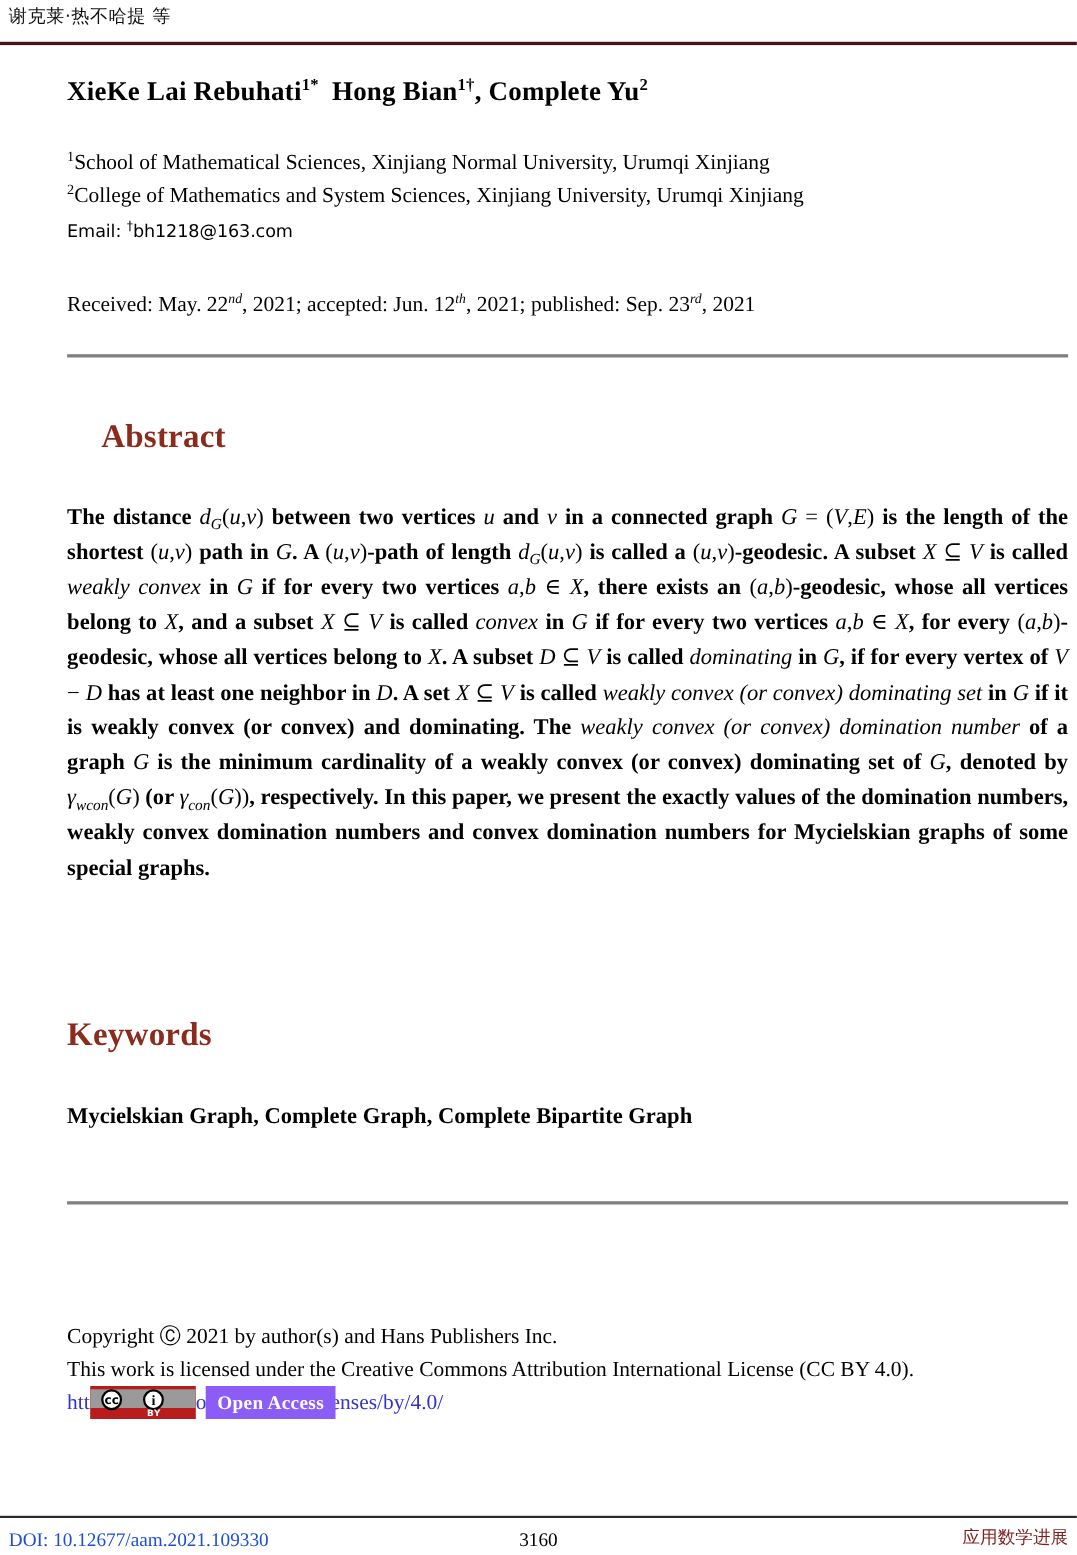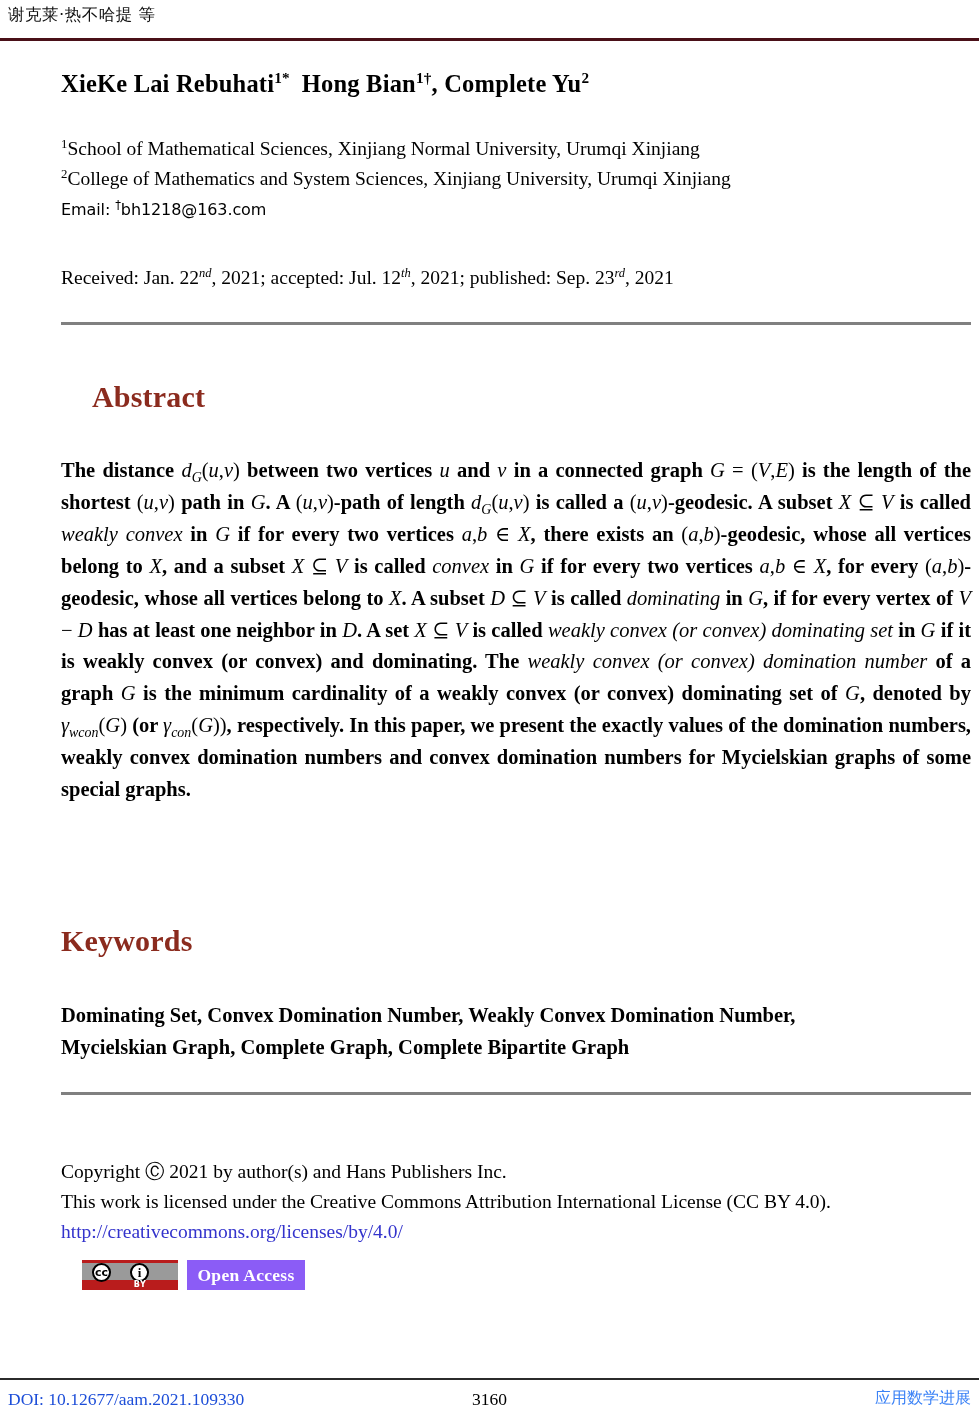--- a/index.html
+++ b/index.html
@@ -171,20 +171,21 @@
   .sub { font-size: 0.68em; vertical-align: sub; line-height: 0; font-style: italic; }
 
   
   .copy {
     position: absolute;
     left: 0;
     width: 910px;
     font-size: 19.5px;
     line-height: 30px;
     white-space: nowrap;
+    margin-top: 44px;
   }
   #copy1 { top: 1157px; }
   #copy2 { top: 1187px; }
   #copy3 { top: 1217px; color: #3333CC; }
 
   
   .badges {
     position: absolute;
     left: 58px;
     top: 1260px;
@@ -276,24 +277,24 @@
     left: 0; top: 0;
     width: 979px;
     text-align: center;
     font-size: 17.5px;
     line-height: 24px;
     color: #000000;
   }
   .foot-journal {
     position: absolute;
     right: 8px; top: 0;
-    font-family: Liberation Mono, monospace;
+    font-family: Liberation Sans, sans-serif;
     font-size: 16px;
     line-height: 24px;
-    color: #3b82f6;
+    color: #7f1d1d;
     white-space: nowrap;
   }
 </style>
 </head>
 <body>
 
 <div class="running-head">
   <div class="running-head-text">谢克莱·热不哈提 等</div>
 </div>
 <div class="head-rule"></div>
@@ -310,33 +311,32 @@
 
   <div class="affil" id="affil2">
     <sup>2</sup><span>College of Mathematics and System Sciences, Xinjiang University, Urumqi Xinjiang</span>
   </div>
 
   <div class="email-line">
     <span>Email: </span><sup>†</sup><span>bh1218@163.com</span>
   </div>
 
   <div class="dates">
-    <span>Received: Jan. 22</span><sup>nd</sup><span>, 2021; accepted: Jul. 12</span><sup>th</sup><span>, 2021; published: Sep. 23</span><sup>rd</sup><span>, 2021</span>
+    <span>Received: May. 22</span><sup>nd</sup><span>, 2021; accepted: Jun. 12</span><sup>th</sup><span>, 2021; published: Sep. 23</span><sup>rd</sup><span>, 2021</span>
   </div>
 
   <div class="section-head" id="head-abstract">Abstract</div>
 
   <div class="abstract-body">
     The distance <span class="m">d<span class="sub">G</span></span><span class="mr">(</span><span class="m">u</span><span class="mr">,</span><span class="m">v</span><span class="mr">)</span> between two vertices <span class="m">u</span> and <span class="m">v</span> in a connected graph <span class="m">G</span> <span class="mr">= (</span><span class="m">V</span><span class="mr">,</span><span class="m">E</span><span class="mr">)</span> is the length of the shortest <span class="mr">(</span><span class="m">u</span><span class="mr">,</span><span class="m">v</span><span class="mr">)</span> path in <span class="m">G</span>. A <span class="mr">(</span><span class="m">u</span><span class="mr">,</span><span class="m">v</span><span class="mr">)</span>-path of length <span class="m">d<span class="sub">G</span></span><span class="mr">(</span><span class="m">u</span><span class="mr">,</span><span class="m">v</span><span class="mr">)</span> is called a <span class="mr">(</span><span class="m">u</span><span class="mr">,</span><span class="m">v</span><span class="mr">)</span>-geodesic. A subset <span class="m">X</span> <span class="mr">⊆</span> <span class="m">V</span> is called <span class="it">weakly convex</span> in <span class="m">G</span> if for every two vertices <span class="m">a</span><span class="mr">,</span><span class="m">b</span> <span class="mr">∈</span> <span class="m">X</span>, there exists an <span class="mr">(</span><span class="m">a</span><span class="mr">,</span><span class="m">b</span><span class="mr">)</span>-geodesic, whose all vertices belong to <span class="m">X</span>, and a subset <span class="m">X</span> <span class="mr">⊆</span> <span class="m">V</span> is called <span class="it">convex</span> in <span class="m">G</span> if for every two vertices <span class="m">a</span><span class="mr">,</span><span class="m">b</span> <span class="mr">∈</span> <span class="m">X</span>, for every <span class="mr">(</span><span class="m">a</span><span class="mr">,</span><span class="m">b</span><span class="mr">)</span>-geodesic, whose all vertices belong to <span class="m">X</span>. A subset <span class="m">D</span> <span class="mr">⊆</span> <span class="m">V</span> is called <span class="it">dominating</span> in <span class="m">G</span>, if for every vertex of <span class="m">V</span> <span class="mr">−</span> <span class="m">D</span> has at least one neighbor in <span class="m">D</span>. A set <span class="m">X</span> <span class="mr">⊆</span> <span class="m">V</span> is called <span class="it">weakly convex (or convex) dominating set</span> in <span class="m">G</span> if it is weakly convex (or convex) and dominating. The <span class="it">weakly convex (or convex) domination number</span> of a graph <span class="m">G</span> is the minimum cardinality of a weakly convex (or convex) dominating set of <span class="m">G</span>, denoted by <span class="m">γ<span class="sub">wcon</span></span><span class="mr">(</span><span class="m">G</span><span class="mr">)</span> (or <span class="m">γ<span class="sub">con</span></span><span class="mr">(</span><span class="m">G</span><span class="mr">))</span>, respectively. In this paper, we present the exactly values of the domination numbers, weakly convex domination numbers and convex domination numbers for Mycielskian graphs of some special graphs.
   </div>
 
   <div class="section-head" id="head-keywords">Keywords</div>
 
   <div class="keywords-body">
-    <div>Dominating Set, Convex Domination Number, Weakly Convex Domination Number,</div>
     <div>Mycielskian Graph, Complete Graph, Complete Bipartite Graph</div>
   </div>
 
   <div class="copy" id="copy1">Copyright Ⓒ 2021 by author(s) and Hans Publishers Inc.</div>
   <div class="copy" id="copy2">This work is licensed under the Creative Commons Attribution International License (CC BY 4.0).</div>
   <div class="copy" id="copy3">http://creativecommons.org/licenses/by/4.0/</div>
 
 </div>
 
 <div class="rule-gray" id="rule-top"></div>

